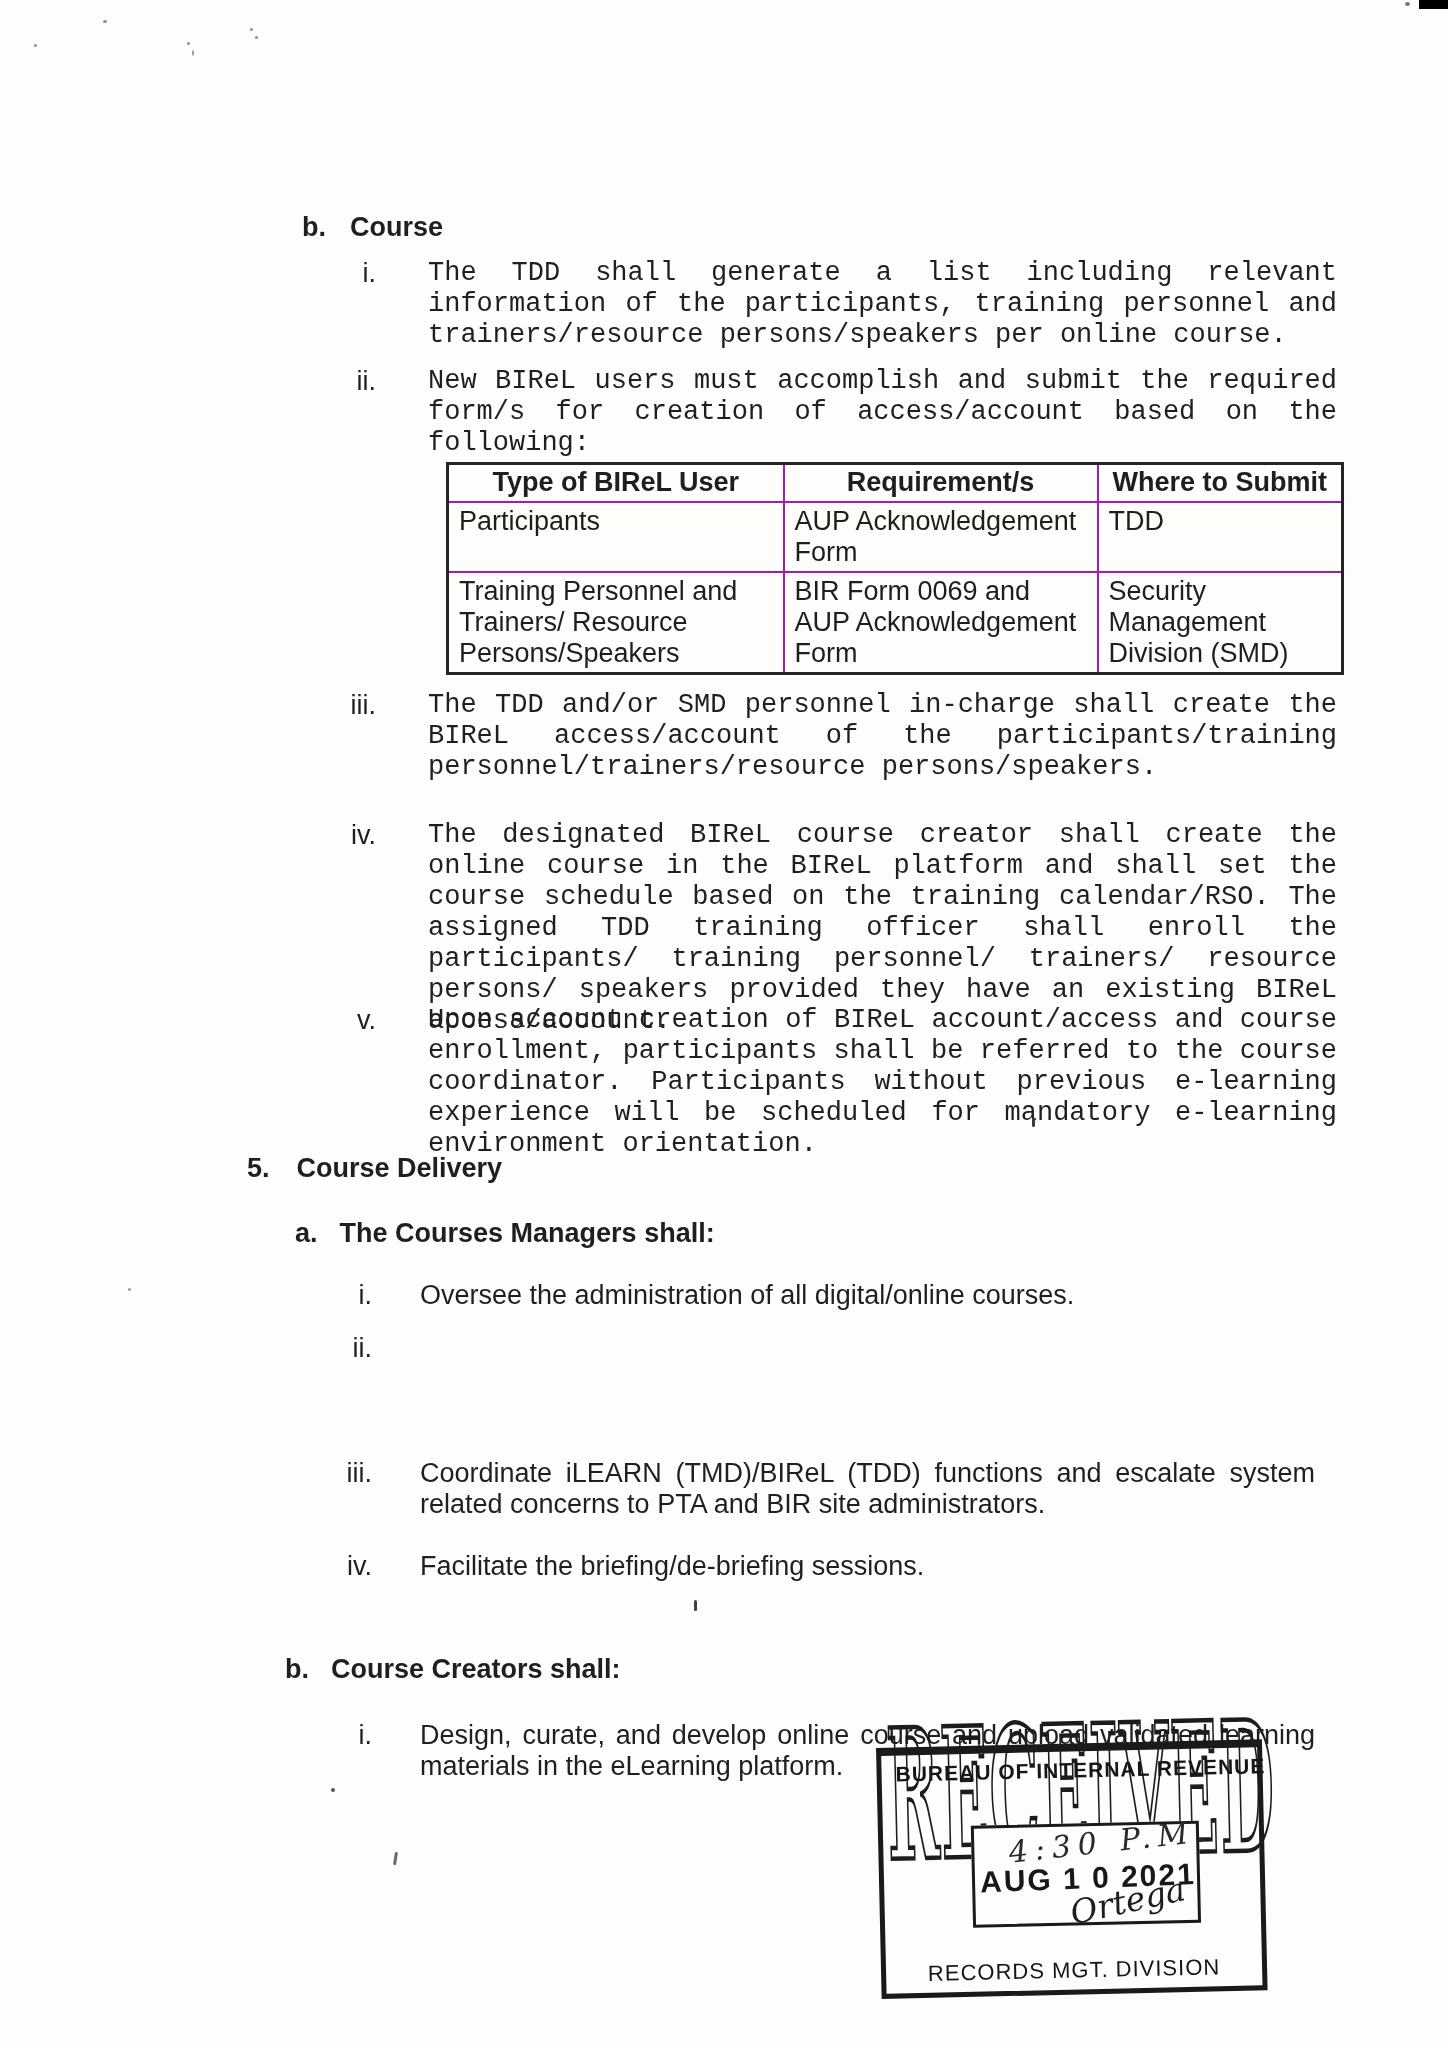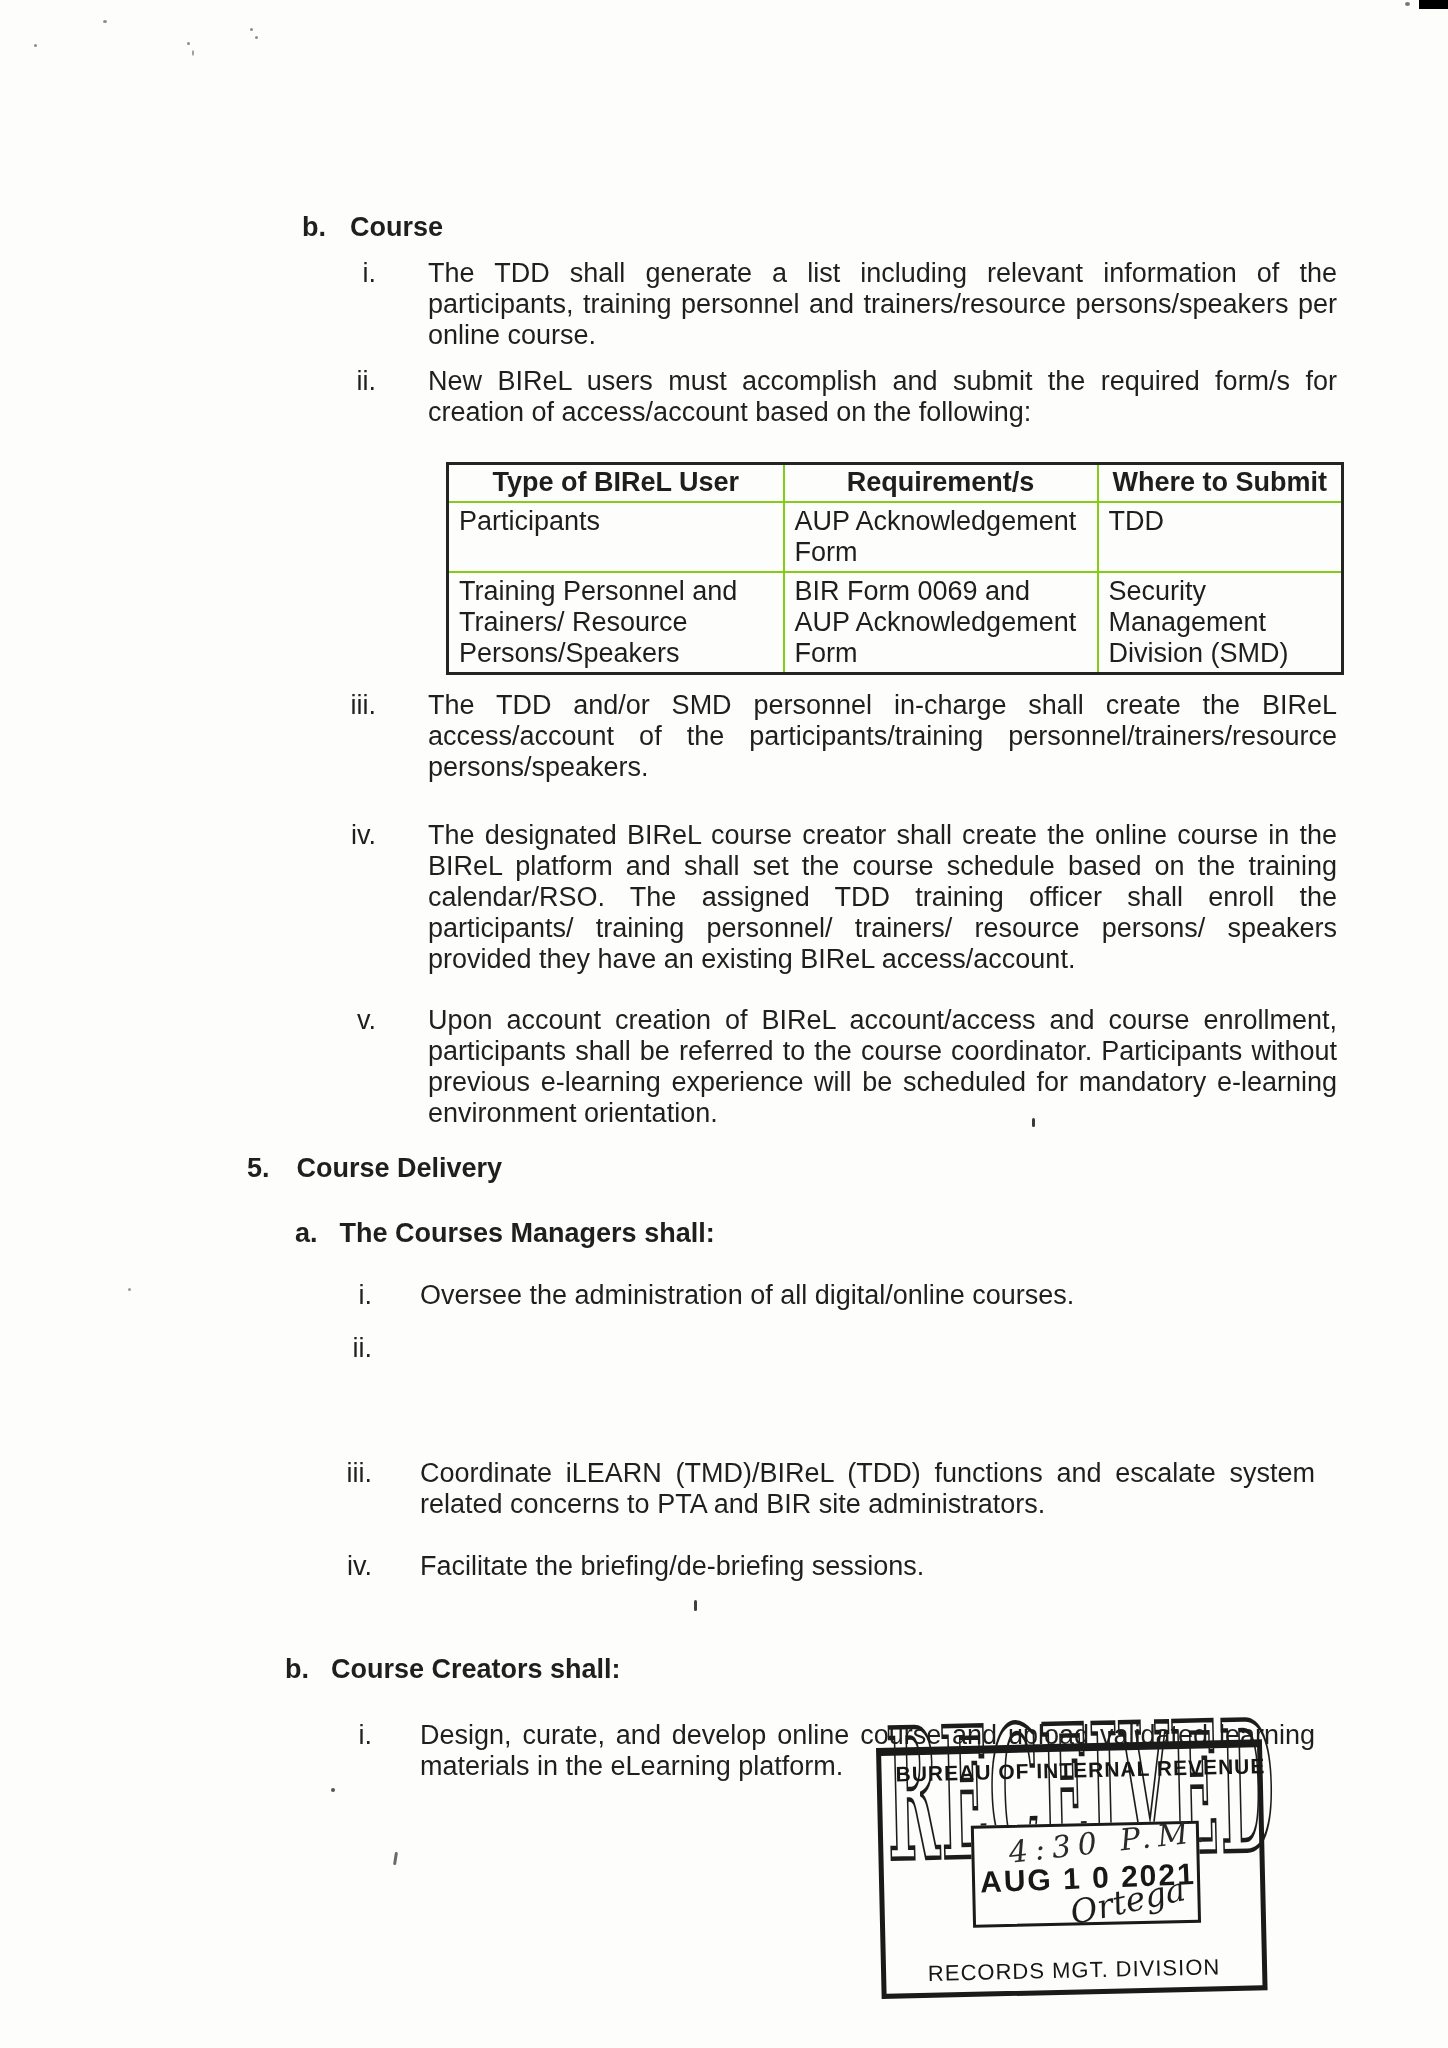--- a/index.html
+++ b/index.html
@@ -17,31 +17,31 @@
   
   .h{position:absolute;font-weight:bold;display:flex;white-space:nowrap;}
   #h-b{top:212px;left:302px;gap:24px;}
   #h-5{top:1153px;left:247px;gap:27px;}
   #h-a{top:1218px;left:295px;gap:22px;}
   #h-b2{top:1654px;left:285px;gap:22px;}
   
   .li{position:absolute;left:0;width:1448px;}
   .li .num{position:absolute;text-align:right;}
   .sb .num{left:290px;width:86px;}
-  .sb .txt{margin-left:428px;width:909px;text-align:justify;}
+  .sb .txt{margin-left:428px;width:909px;text-align:justify;font-family:Liberation Mono, monospace;}
   .s5 .num{left:288px;width:84px;}
   .s5 .txt{margin-left:420px;width:895px;text-align:justify;}
   
   #tbl{
     position:absolute;top:462px;left:446px;
     border-collapse:collapse;table-layout:fixed;
     font-size:27px;line-height:31px;color:#1e1e1e;
     border:3px solid #242424;
   }
-  #tbl th,#tbl td{border:2px solid #84cc16;vertical-align:top;padding:3px 10px;}
+  #tbl th,#tbl td{border:2px solid #a21caf;vertical-align:top;padding:3px 10px;}
   #tbl th{font-weight:bold;text-align:center;height:32px;padding:2px 4px;}
   #tbl .r1 td{height:60px;}
   #tbl td.ctr{text-align:left;}
   
   #stamp{
     position:absolute;left:876px;top:1748px;width:376px;height:238px;
     border:5px solid #1a1a1a;border-top-width:8px;
     transform:rotate(-1.3deg);transform-origin:left top;
   }
   .st-bureau{position:absolute;top:3px;left:14px;font-size:21px;font-weight:bold;

